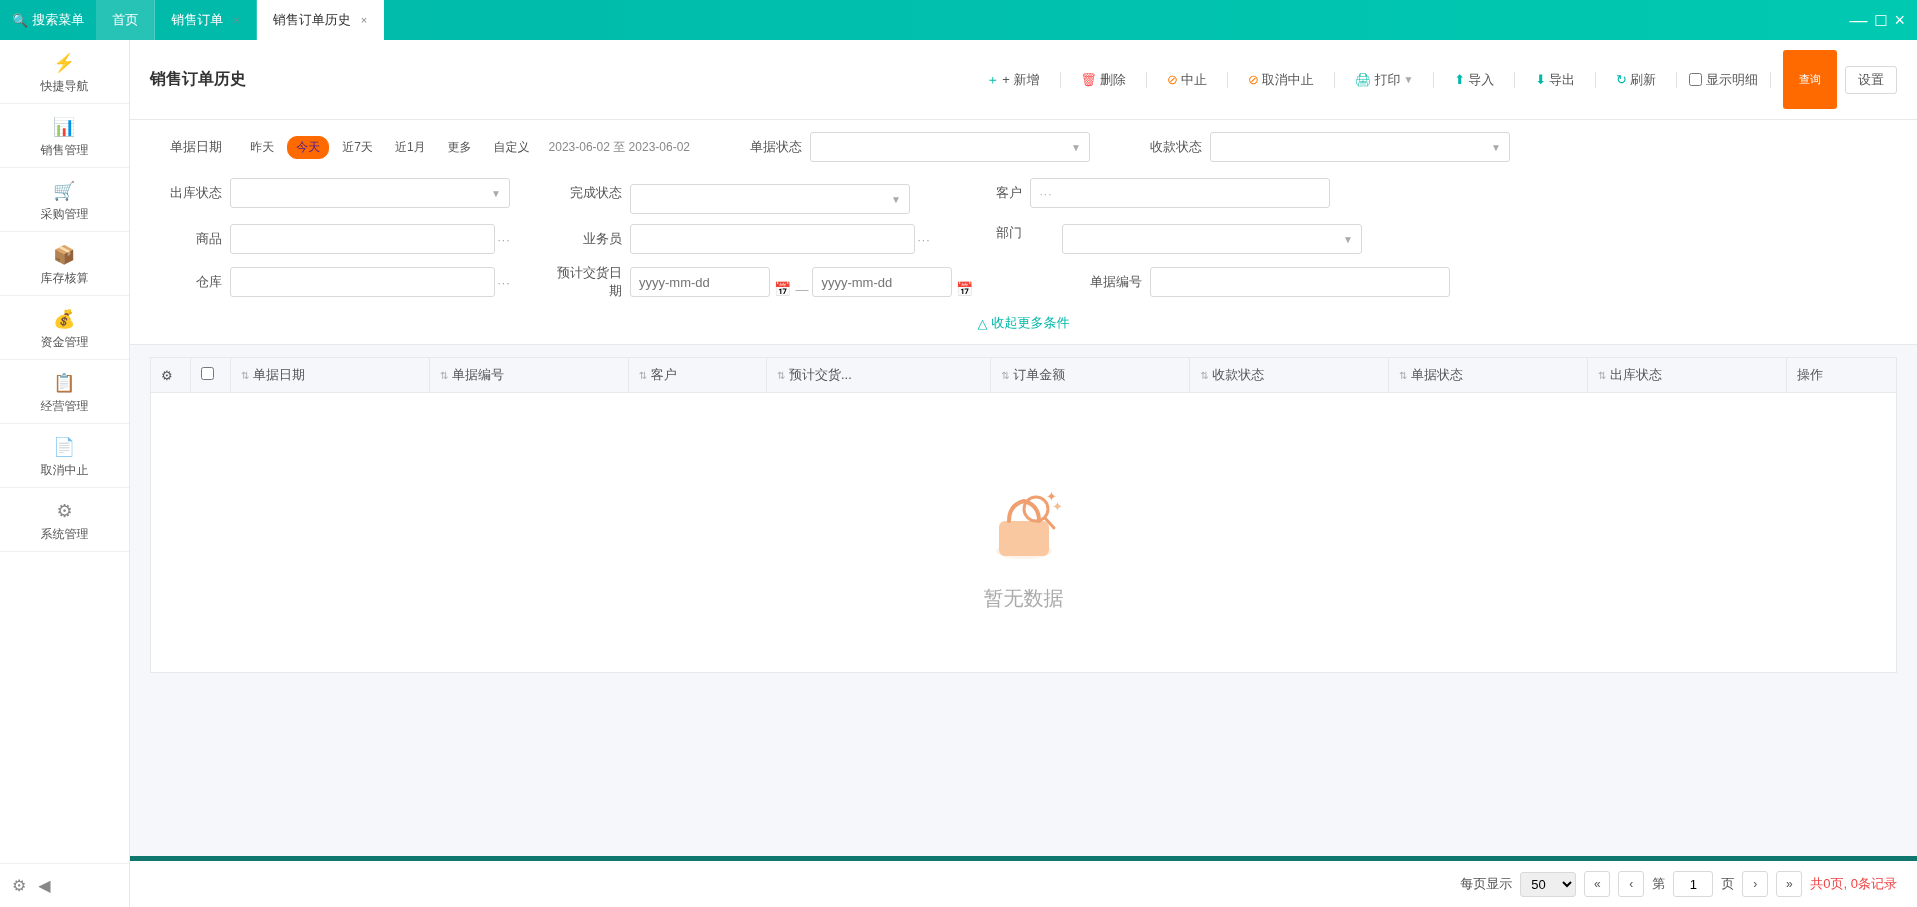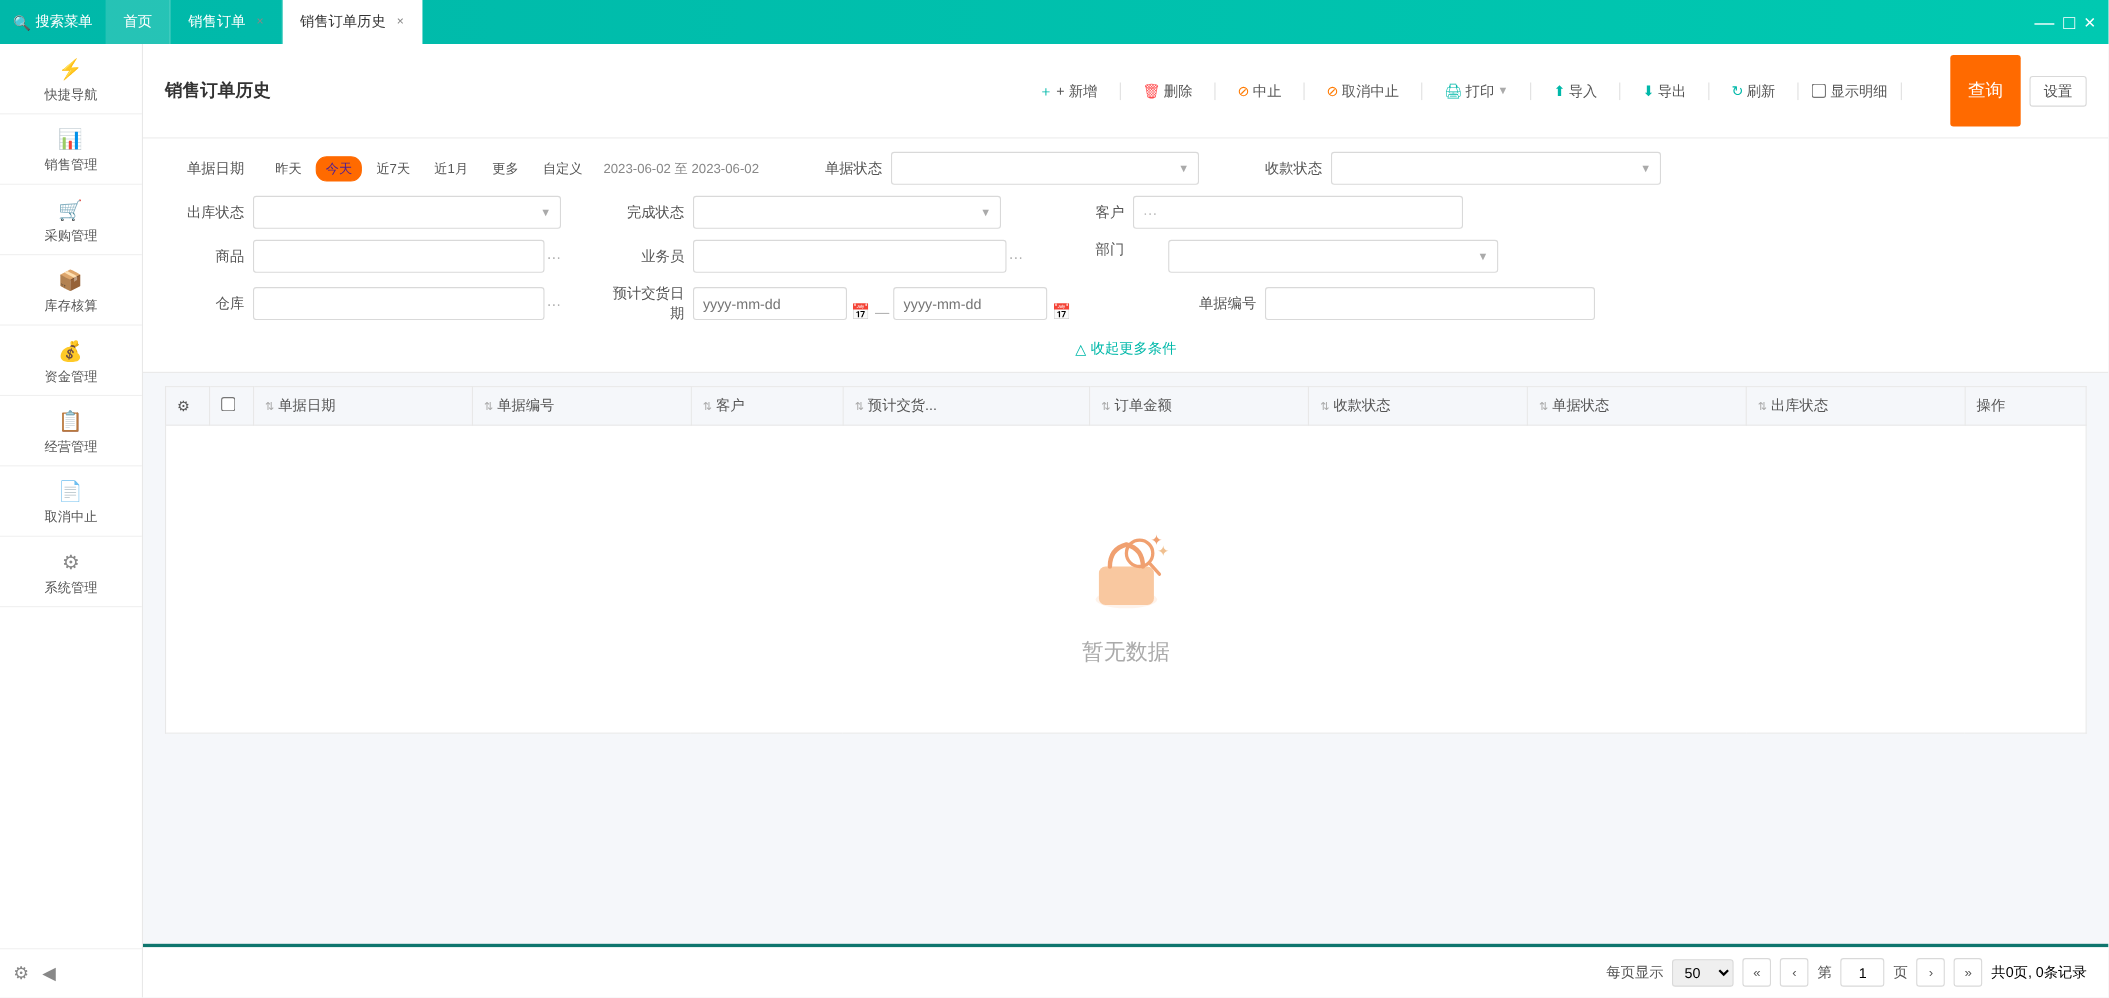--- a/index.html
+++ b/index.html
@@ -129,22 +129,21 @@
     .toolbar-btn.delete .icon { color: #ff4d4f; }
     .toolbar-btn.stop .icon { color: #ff7a00; }
     .toolbar-btn.cancel-stop .icon { color: #ff7a00; }
     .btn-query {
       background: #ff6a00;
       color: #fff;
       border: none;
       padding: 22px 16px;
       border-radius: 3px;
       cursor: pointer;
-      font-size: 16px;
-      margin-left: 32px;
+      font-size: 11px;
     }
     .btn-setting {
       background: #fff;
       color: #555;
       border: 1px solid #d9d9d9;
       padding: 4px 12px;
       border-radius: 3px;
       cursor: pointer;
       font-size: 13px;
     }
@@ -311,21 +310,21 @@
     }
     .empty-text { color: #aaa; font-size: 20px; }
 
     
     .pagination {
       display: flex;
       align-items: center;
       justify-content: flex-end;
       padding: 10px 20px;
       background: #fff;
-      border-top: 3px solid #0f766e;
+      border-top: 5px solid #0f766e;
       gap: 8px;
       flex-shrink: 0;
     }
     .pagination-label { color: #555; font-size: 13px; }
     .page-size-select {
       border: 1px solid #d9d9d9;
       border-radius: 3px;
       padding: 3px 6px;
       font-size: 13px;
       cursor: pointer;
@@ -344,21 +343,21 @@
       font-size: 12px;
     }
     .page-input {
       width: 40px;
       height: 26px;
       border: 1px solid #d9d9d9;
       border-radius: 3px;
       text-align: center;
       font-size: 13px;
     }
-    .pagination-info { color: #000000; font-size: 13px; }
+    .pagination-info { color: #ef4444; font-size: 13px; }
 
     .search-top-icon {
       display: flex;
       align-items: center;
       gap: 4px;
       color: #fff;
       font-size: 13px;
       cursor: pointer;
       padding: 0 12px;
     }
@@ -519,21 +518,21 @@
           </div>
         </div>
       </div>
 
       <div class="filter-row">
         <div class="filter-label">出库状态</div>
         <div class="select-field" style="flex:1; max-width:280px;">
           <span></span>
           <span class="arrow">▼</span>
         </div>
-        <div style="flex:1; display:flex; align-items:center; margin-left:40px; max-width:380px;">
+        <div style="flex:1; display:flex; align-items:flex-start; margin-left:40px; max-width:380px;margin-top:12px;">
           <div class="filter-label">完成状态</div>
           <div class="select-field" style="flex:1;">
             <span></span>
             <span class="arrow">▼</span>
           </div>
         </div>
         <div style="flex:1; display:flex; align-items:center; margin-left:20px;">
           <div class="filter-label">客户</div>
           <div class="input-field" style="flex:1; max-width:300px; height:30px; border:1px solid #d9d9d9; border-radius:3px; display:flex; align-items:center; padding:0 8px; color:#bbb;">
             <span>···</span>

